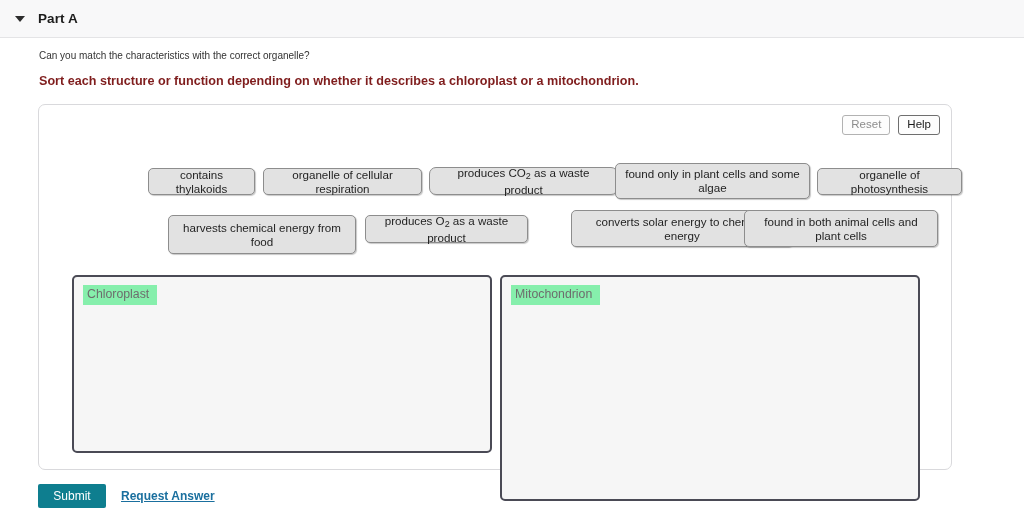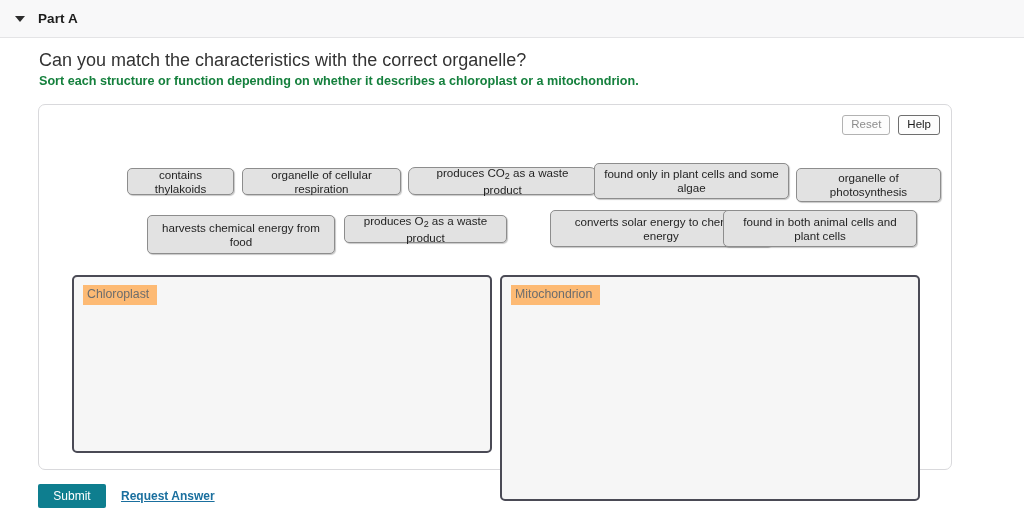--- a/index.html
+++ b/index.html
@@ -30,25 +30,25 @@
     cursor: pointer;
   }
   .part-title {
     font-size: 13.5px; font-weight: bold;
     color: #1c1c1c; letter-spacing: .1px;
   }
 
   
   .q-prompt {
     position: absolute; left: 39px; top: 50px;
-    font-size: 18px; color: #333333;
+    font-size: 10px; color: #333333;
   }
   .q-instruction {
     position: absolute; left: 39px; top: 74px;
-    font-size: 12.6px; font-weight: bold; color: #15803d;
+    font-size: 12.6px; font-weight: bold; color: #7f1d1d;
   }
 
   
   .activity-panel {
     position: absolute; left: 38px; top: 104px;
     width: 914px; height: 366px;
     background: #ffffff;
     border: 1px solid #d9d9dc;
     border-radius: 7px;
   }
@@ -79,33 +79,34 @@
     border-radius: 5px;
     box-shadow: 1px 1px 1px rgba(0,0,0,.22);
     font-size: 11.6px;
     color: #1f1f1f;
     display: flex; align-items: center; justify-content: center;
     text-align: center;
     padding: 0 7px;
     cursor: move;
     line-height: 14px;
     user-select: none;
+    margin-left: 21px;
   }
   .tile sub { font-size: 9px; vertical-align: -2px; }
 
   
   .dropzone {
     position: absolute;
     background: #f6f6f6;
     border: 2px solid #4a4a55;
     border-radius: 5px;
   }
   .dropzone-label {
     position: absolute; left: 9px; top: 8px;
-    background: #fdba74;
+    background: #86efac;
     color: #6d6d6d;
     font-size: 12.3px;
     padding: 2px 8px 3px 4px;
     line-height: 15px;
   }
 
   
   .submit-btn {
     position: absolute; left: 38px; top: 484px;
     width: 68px; height: 24px;
@@ -148,21 +149,21 @@
       </div>
       <div class="tile" style="left: 203px; top: 63px; width: 159px; height: 27px;">
         <span>organelle of cellular respiration</span>
       </div>
       <div class="tile" style="left: 369px; top: 62px; width: 189px; height: 28px; border-radius: 7px;">
         <span>produces CO<sub>2</sub> as a waste product</span>
       </div>
       <div class="tile" style="left: 555px; top: 58px; width: 195px; height: 36px;">
         <span>found only in plant cells and some algae</span>
       </div>
-      <div class="tile" style="left: 757px; top: 63px; width: 145px; height: 34px; justify-content: flex-end;">
+      <div class="tile" style="left: 757px; top: 63px; width: 145px; height: 27px; justify-content: flex-end;">
         <span>organelle of photosynthesis</span>
       </div>
       <div class="tile" style="left: 108px; top: 110px; width: 188px; height: 39px;">
         <span>harvests chemical energy from food</span>
       </div>
       <div class="tile" style="left: 305px; top: 110px; width: 163px; height: 28px; align-items: center;">
         <span>produces O<sub>2</sub> as a waste product</span>
       </div>
       <div class="tile" style="left: 511px; top: 105px; width: 222px; height: 37px;">
         <span>converts solar energy to chemical energy</span>

